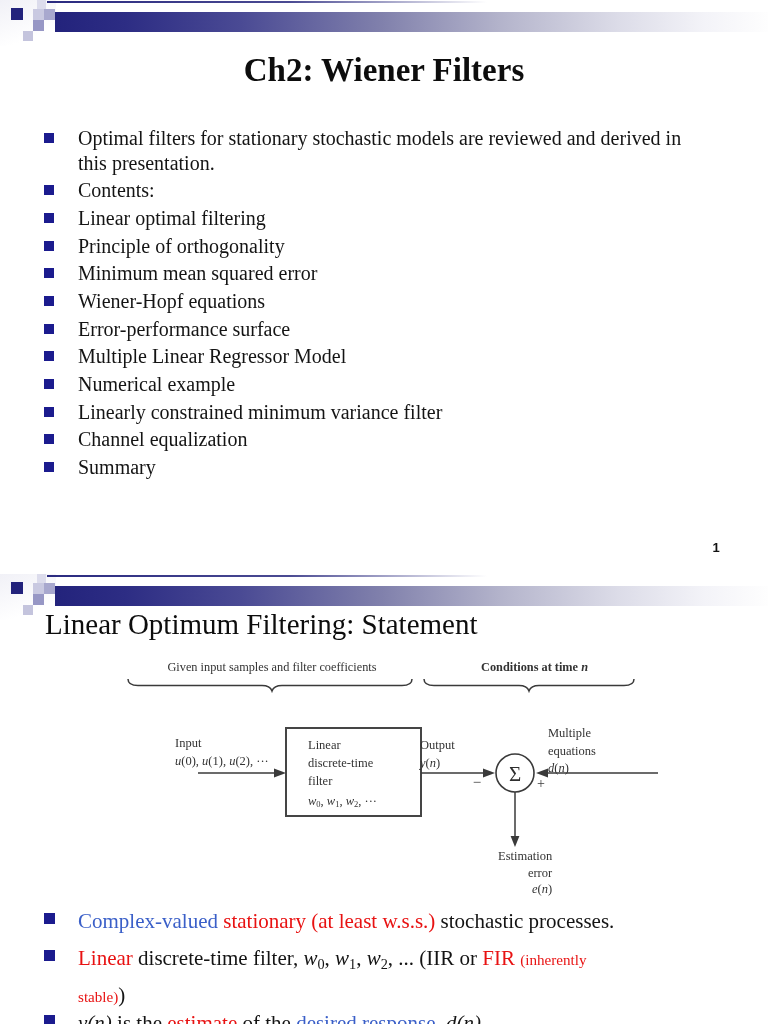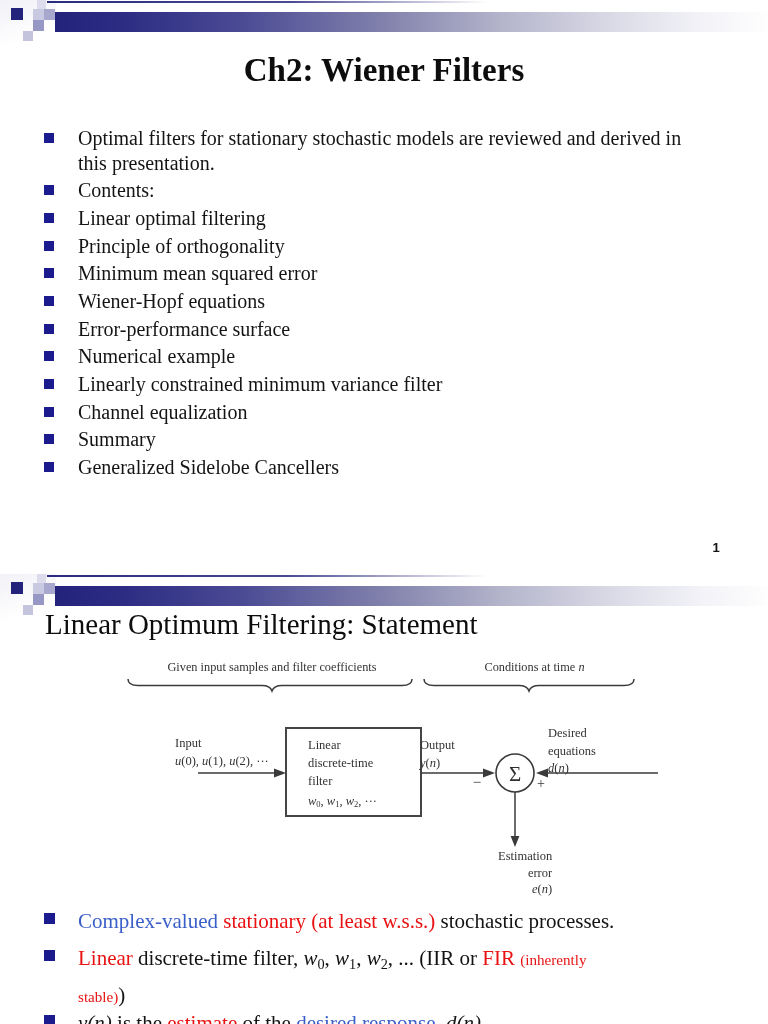--- a/index.html
+++ b/index.html
@@ -42,21 +42,21 @@
 
   
   .s2-title { position:absolute; left:45px; top:34px; margin:0;
     font-size:29px; font-weight:normal; color:#0d0d0d; }
 
   .figure { position:absolute; left:120px; top:81px; width:540px; height:245px;
     color:var(--figure-ink,#333); font-size:12.5px; }
   .figure svg { position:absolute; left:0; top:0; }
   .flabel { position:absolute; line-height:18px; white-space:nowrap; }
   .fl-group-left  { left:2px;   top:3px;  width:300px; text-align:center; font-size:12.3px; }
-  .fl-group-right { left:332px; top:3px;  width:165px; text-align:center; font-size:12.3px; }
+  .fl-group-right { left:332px; top:3px;  width:165px; text-align:center; font-size:12.3px;font-weight:bold; }
   .fl-input   { left:55px;  top:79px; }
   .fl-box     { left:188px; top:81px; }
   .fl-output  { left:300px; top:81px; }
   .fl-desired { left:428px; top:70px;  line-height:17.5px; }
   .fl-est     { left:378px; top:193px; line-height:16.5px;text-align:right; }
 
   .s2b { position:absolute; left:44px; width:692px; font-size:21px; }
   .s2b .bullet-sq { top:9px; width:11px; height:11px; }
   .s2b p { margin:0 0 0 34px; line-height:35px; }
   .s2b-1 { top:330px; }
@@ -117,20 +117,24 @@
         <li>
           <span class="bullet-sq"></span>
           <span class="btxt">Wiener-Hopf equations</span>
         </li>
 
         <li>
           <span class="bullet-sq"></span>
           <span class="btxt">Error-performance surface</span>
         </li>
 
+        <li>
+          <span class="bullet-sq"></span>
+          <span class="btxt">Multiple Linear Regressor Model</span>
+        </li>
 
         <li>
           <span class="bullet-sq"></span>
           <span class="btxt">Numerical example</span>
         </li>
 
         <li>
           <span class="bullet-sq"></span>
           <span class="btxt">Linearly constrained minimum variance filter</span>
         </li>
@@ -138,24 +142,20 @@
         <li>
           <span class="bullet-sq"></span>
           <span class="btxt">Channel equalization</span>
         </li>
 
         <li>
           <span class="bullet-sq"></span>
           <span class="btxt">Summary</span>
         </li>
 
-        <li>
-          <span class="bullet-sq"></span>
-          <span class="btxt">Generalized Sidelobe Cancellers</span>
-        </li>
       </ul>
 
     <div class="page-num">1</div>
   </section>
 
   <section class="slide slide2">
     <div class="deco">
       <div class="deco-wash"></div>
       <div class="deco-line"></div>
       <div class="deco-bar"></div>
@@ -206,21 +206,21 @@
         <div>filter</div>
         <div style="margin-top:2px;text-align:center;"><span class="it">w</span><sub>0</sub><span>, </span><span class="it">w</span><sub>1</sub><span>, </span><span class="it">w</span><sub>2</sub><span>, ···</span></div>
       </div>
 
       <div class="flabel fl-output">
         <div>Output</div>
         <div><span class="it">y</span><span>(</span><span class="it">n</span><span>)</span></div>
       </div>
 
       <div class="flabel fl-desired">
-        <div>Desired</div>
+        <div>Multiple</div>
         <div>equations</div>
         <div><span class="it">d</span><span>(</span><span class="it">n</span><span>)</span></div>
       </div>
 
       <div class="flabel fl-est">
         <div>Estimation</div>
         <div>error</div>
         <div><span class="it">e</span><span>(</span><span class="it">n</span><span>)</span></div>
       </div>
     </div>

